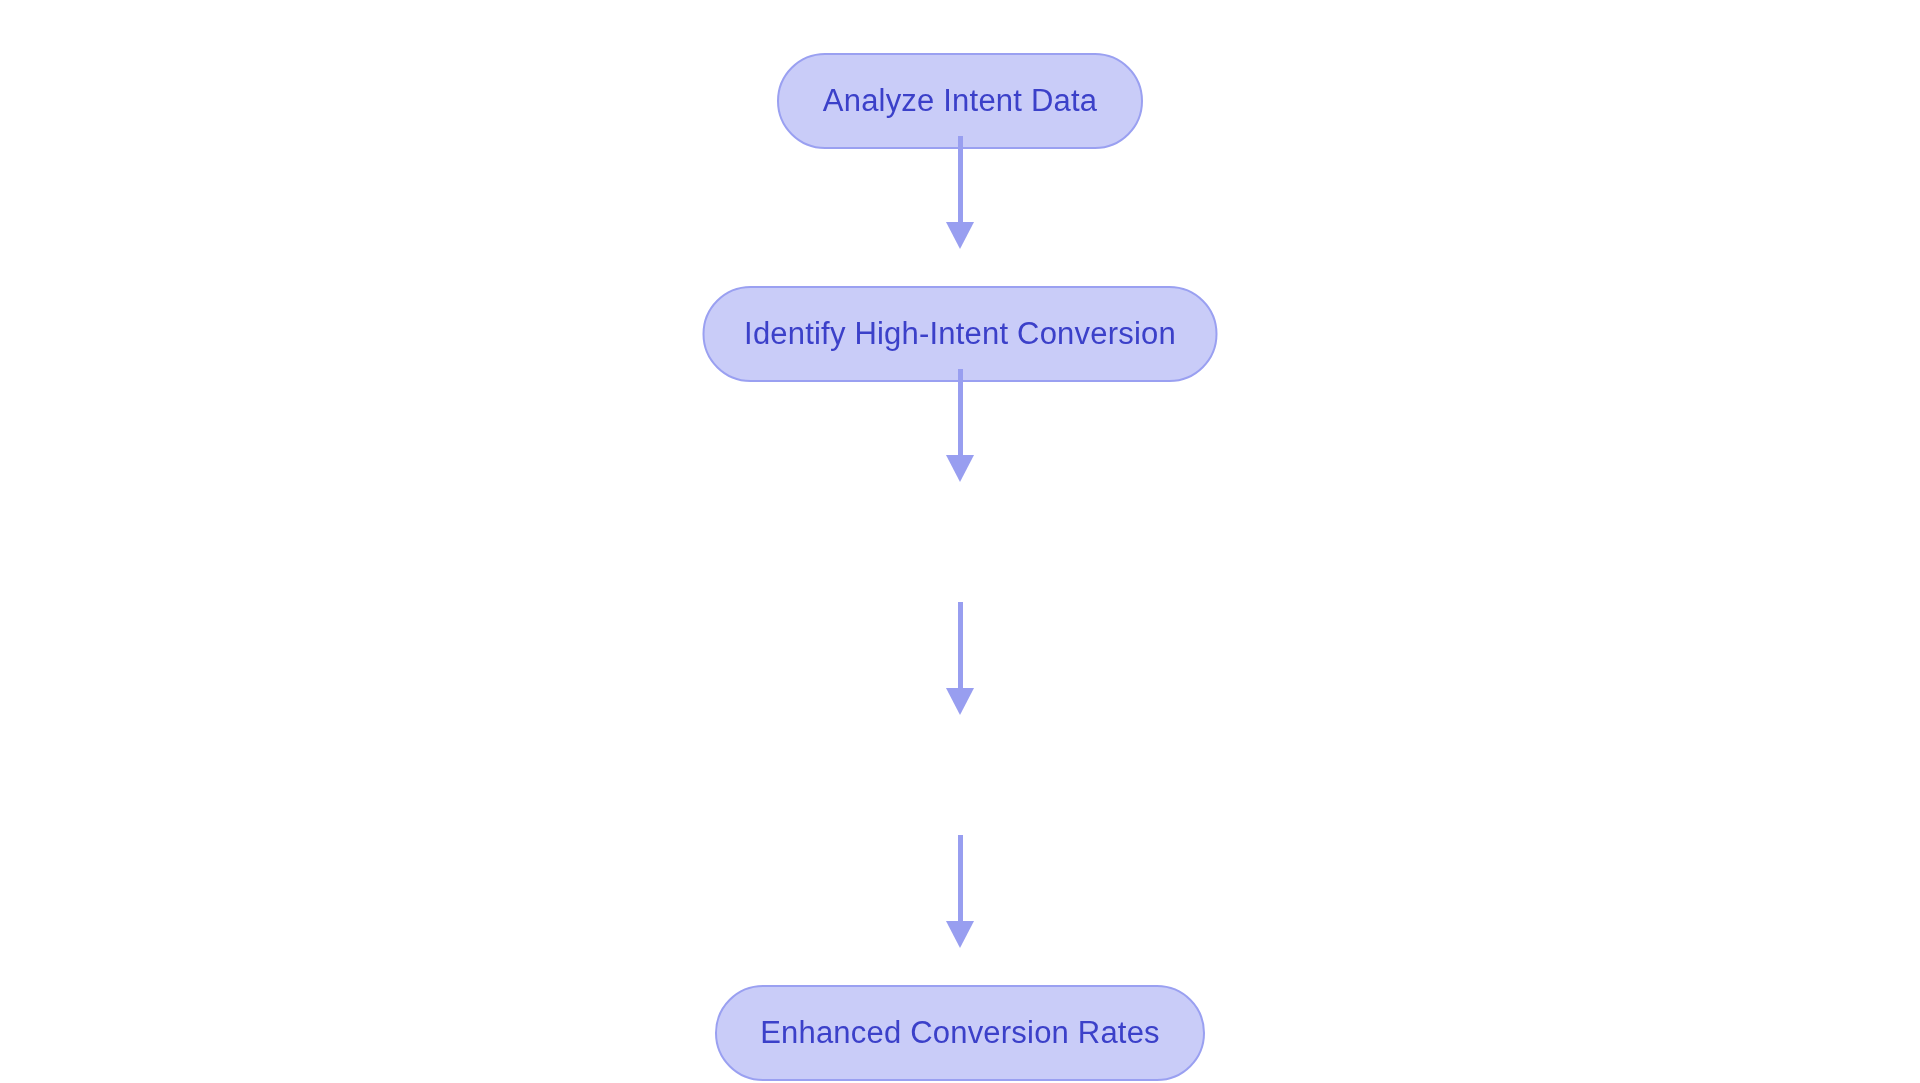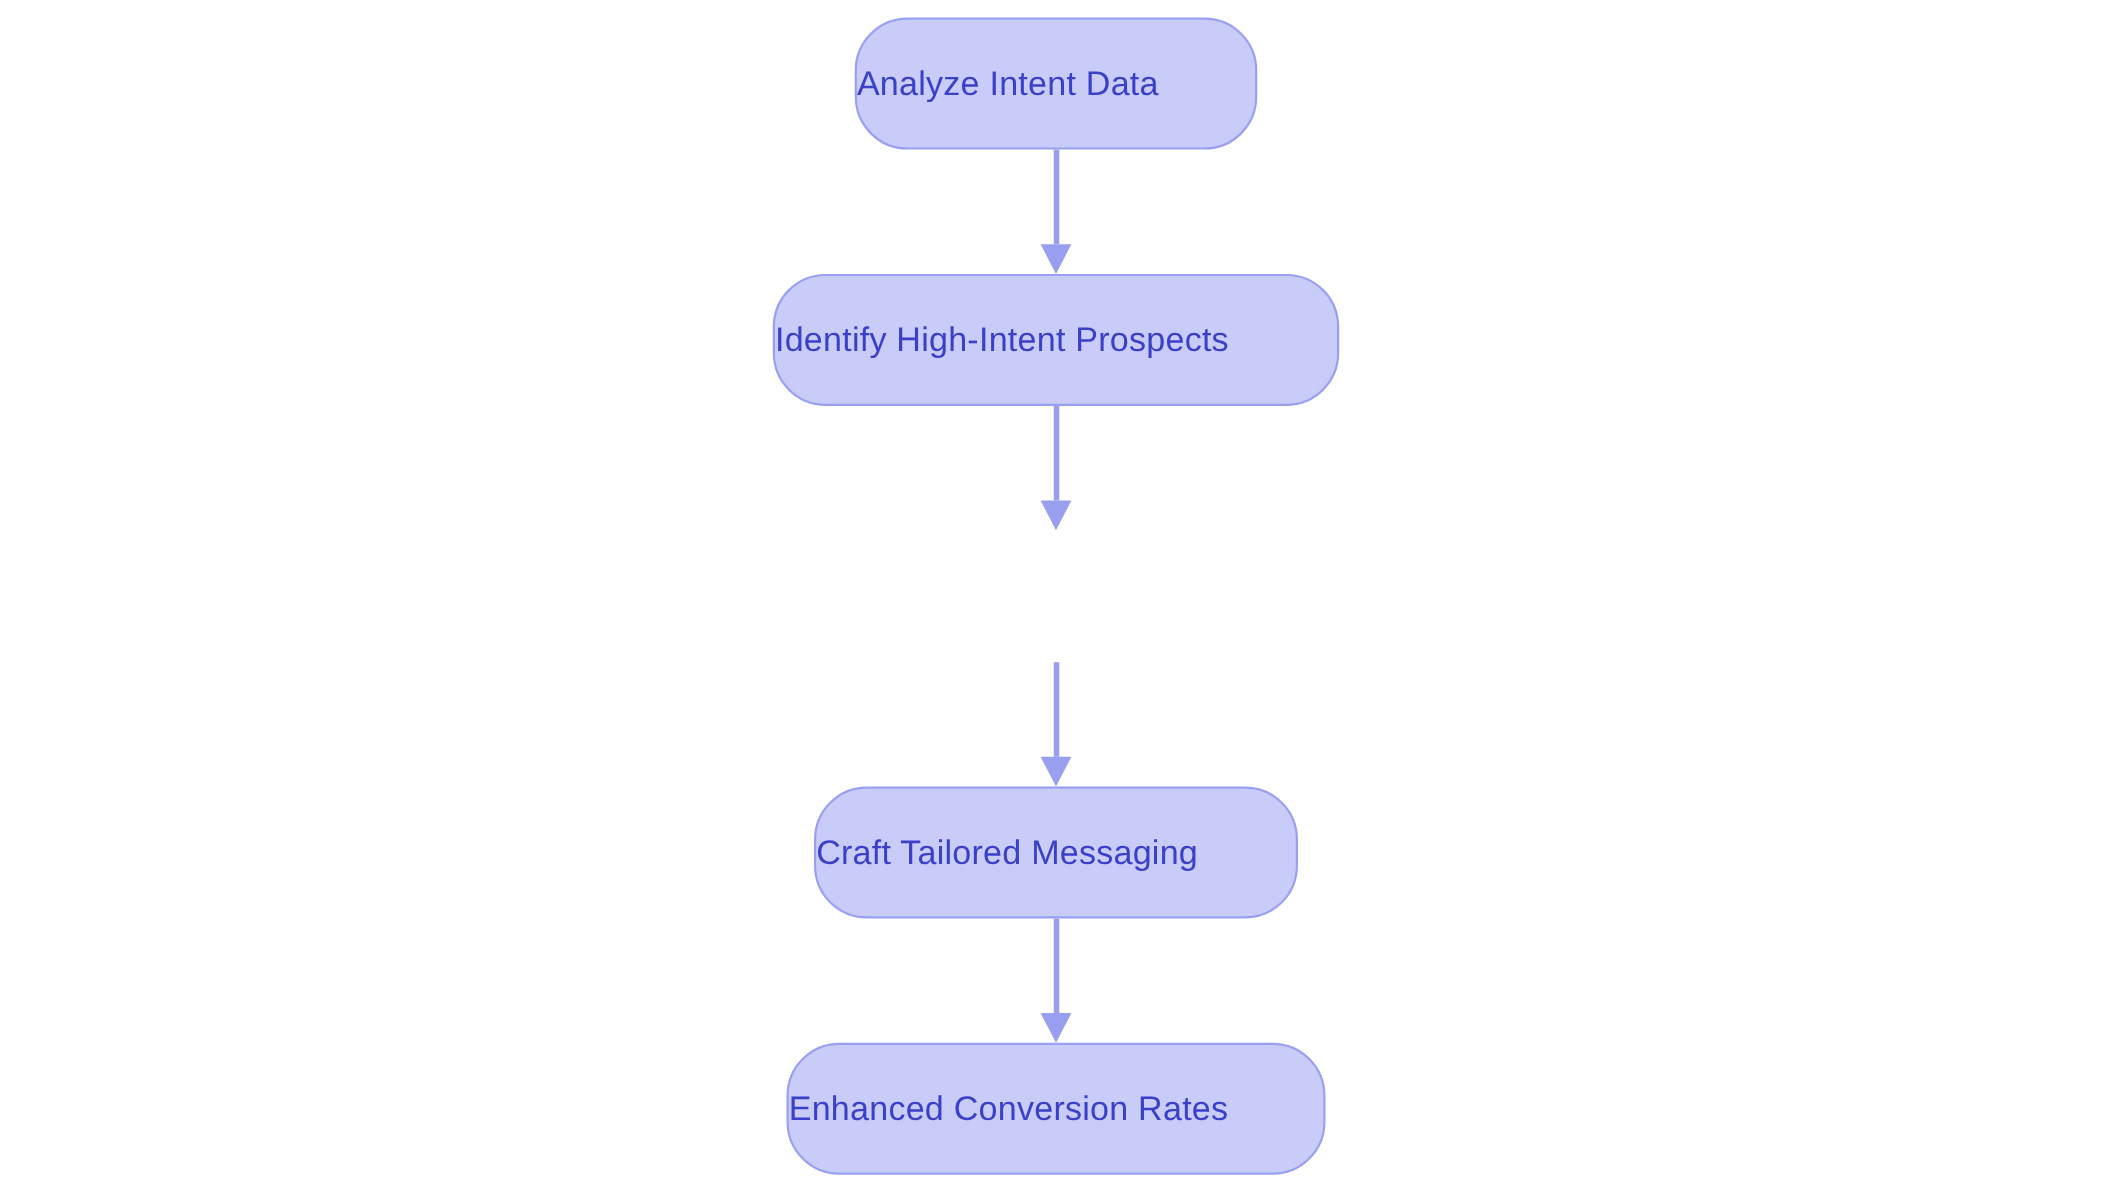--- a/index.html
+++ b/index.html
@@ -12,32 +12,33 @@
     position: relative;
     width: 1920px;
     height: 1083px;
     background: var(--canvas-bg, #ffffff);
     overflow: hidden;
   }
   .node {
     position: absolute;
     left: 50%;
     transform: translateX(-50%);
-    height: 120px;
+    height: 96px;
     box-sizing: border-box;
     background: var(--node-fill, #c9ccf8);
     border: 2px solid var(--node-border, #9aa0f1);
     border-radius: 48px;
     display: flex;
     align-items: center;
-    justify-content: flex-start;
+    justify-content: center;
     color: var(--text-color, #3b40c9);
     font-size: 31px;
     letter-spacing: 0.2px;
     white-space: nowrap;
+    margin-top: 37px;
   }
   .node-n1 { top: 16px;  width: 366px; }
   .node-n2 { top: 249px; width: 515px; }
   .node-n3 { top: 482px; width: 770px; }
   .node-n4 { top: 715px; width: 440px; }
   .node-n5 { top: 948px; width: 490px; }
 
   .arrow {
     position: absolute;
     left: 50%;
@@ -73,37 +74,34 @@
   <div class="node node-n1">
     <span>Analyze Intent Data</span>
   </div>
 
   <div class="arrow arrow-a1">
     <div class="arrow-line"></div>
     <div class="arrow-head"></div>
   </div>
 
   <div class="node node-n2">
-    <span>Identify High-Intent Prospects</span>
+    <span>Identify High-Intent Conversion</span>
   </div>
 
   <div class="arrow arrow-a2">
     <div class="arrow-line"></div>
     <div class="arrow-head"></div>
   </div>
 
 
   <div class="arrow arrow-a3">
     <div class="arrow-line"></div>
     <div class="arrow-head"></div>
   </div>
 
-  <div class="node node-n4">
-    <span>Craft Tailored Messaging</span>
-  </div>
 
   <div class="arrow arrow-a4">
     <div class="arrow-line"></div>
     <div class="arrow-head"></div>
   </div>
 
   <div class="node node-n5">
     <span>Enhanced Conversion Rates</span>
   </div>
 

